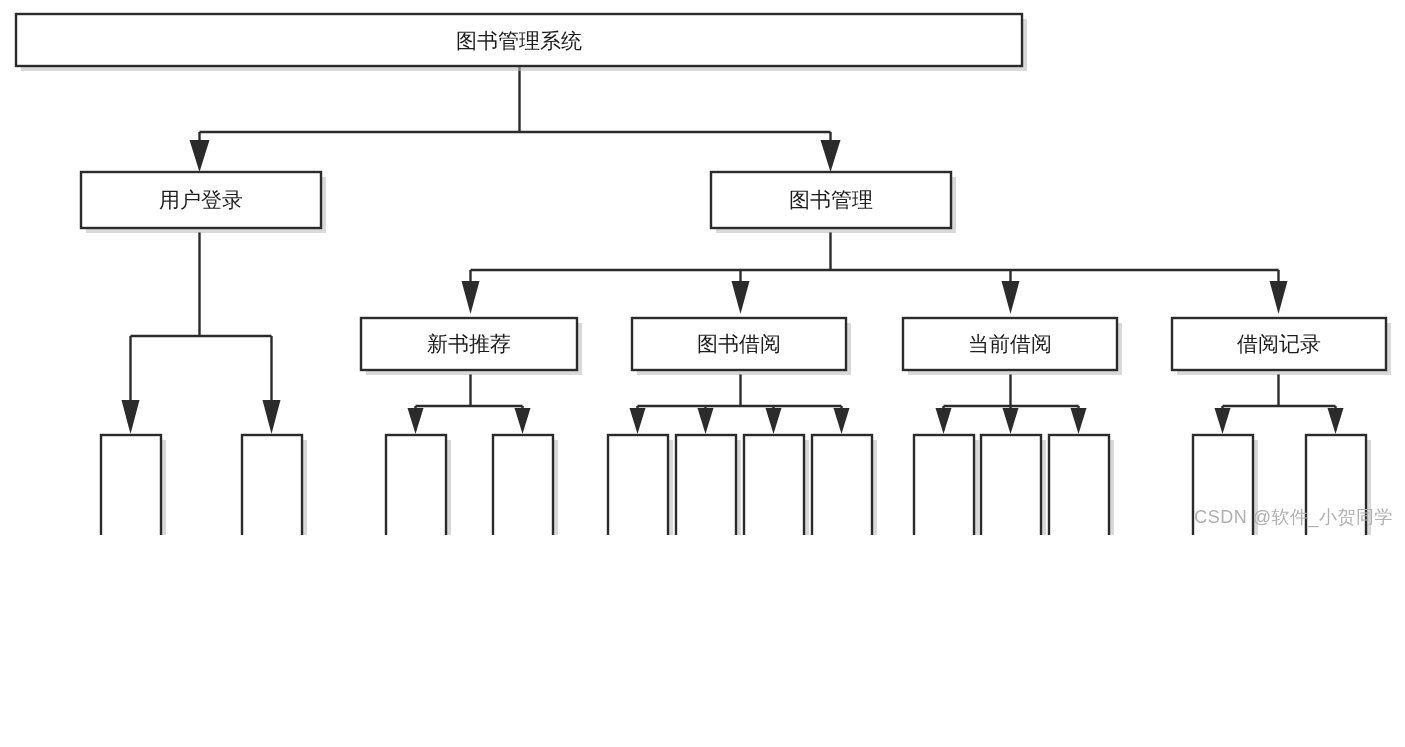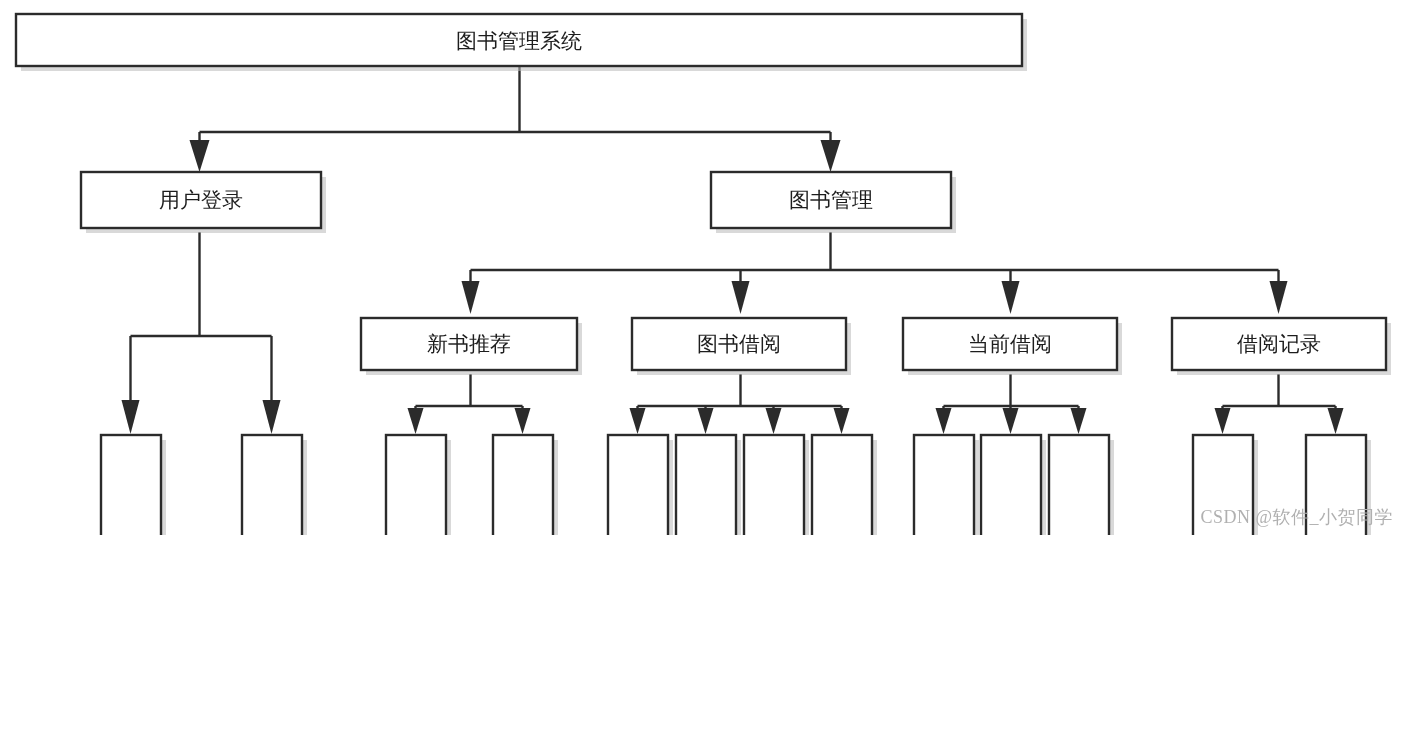--- a/index.html
+++ b/index.html
@@ -62,21 +62,21 @@
     color: #1d1d1d;
     letter-spacing: 2px;
     white-space: nowrap;
     text-align: center;
     pointer-events: none;
   }
   .watermark {
     position: absolute;
     right: 12px;
     bottom: 6px;
-    font-family: Liberation Serif, serif;
+    font-family: Liberation Sans, sans-serif;
     font-size: 18px;
     color: #b0b0b0;
     letter-spacing: 0.5px;
     white-space: nowrap;
     margin-left: 48px;
   }
 </style>
 </head>
 <body>
 

